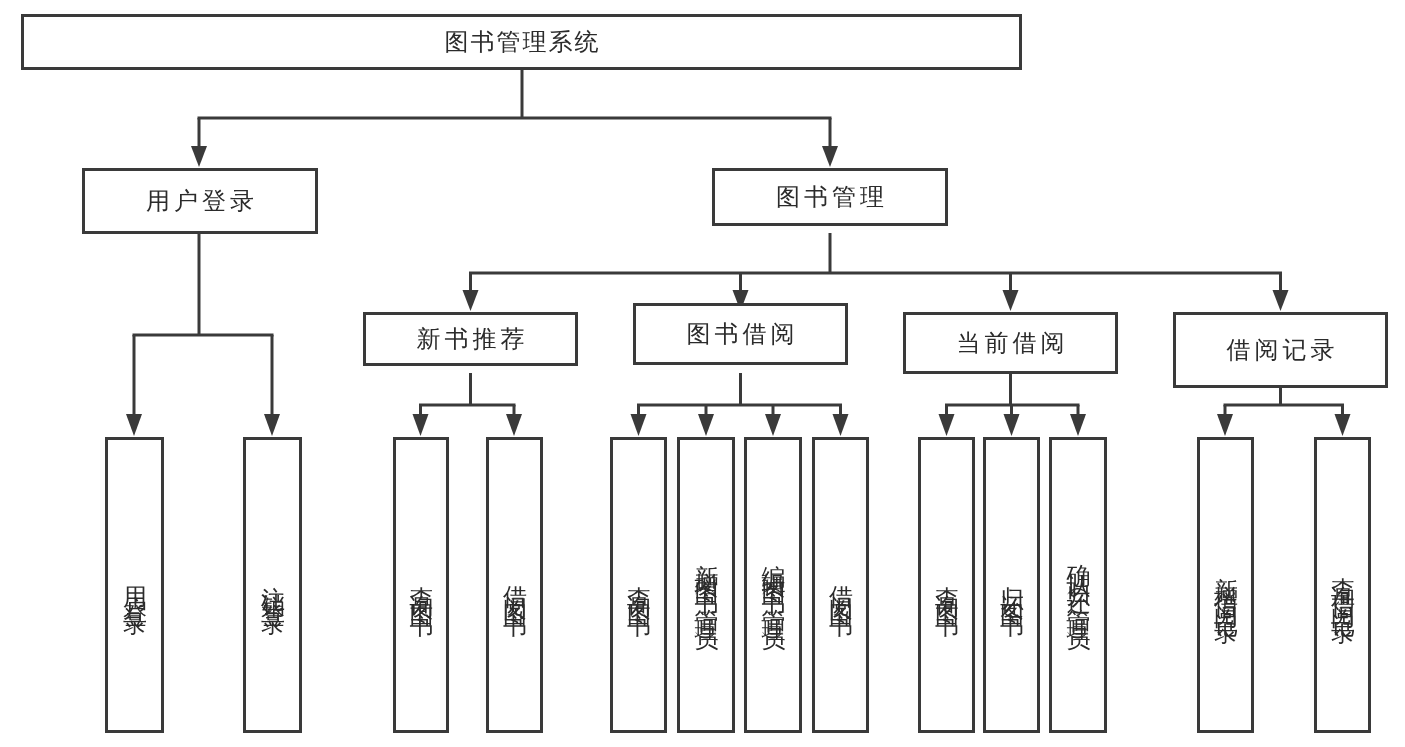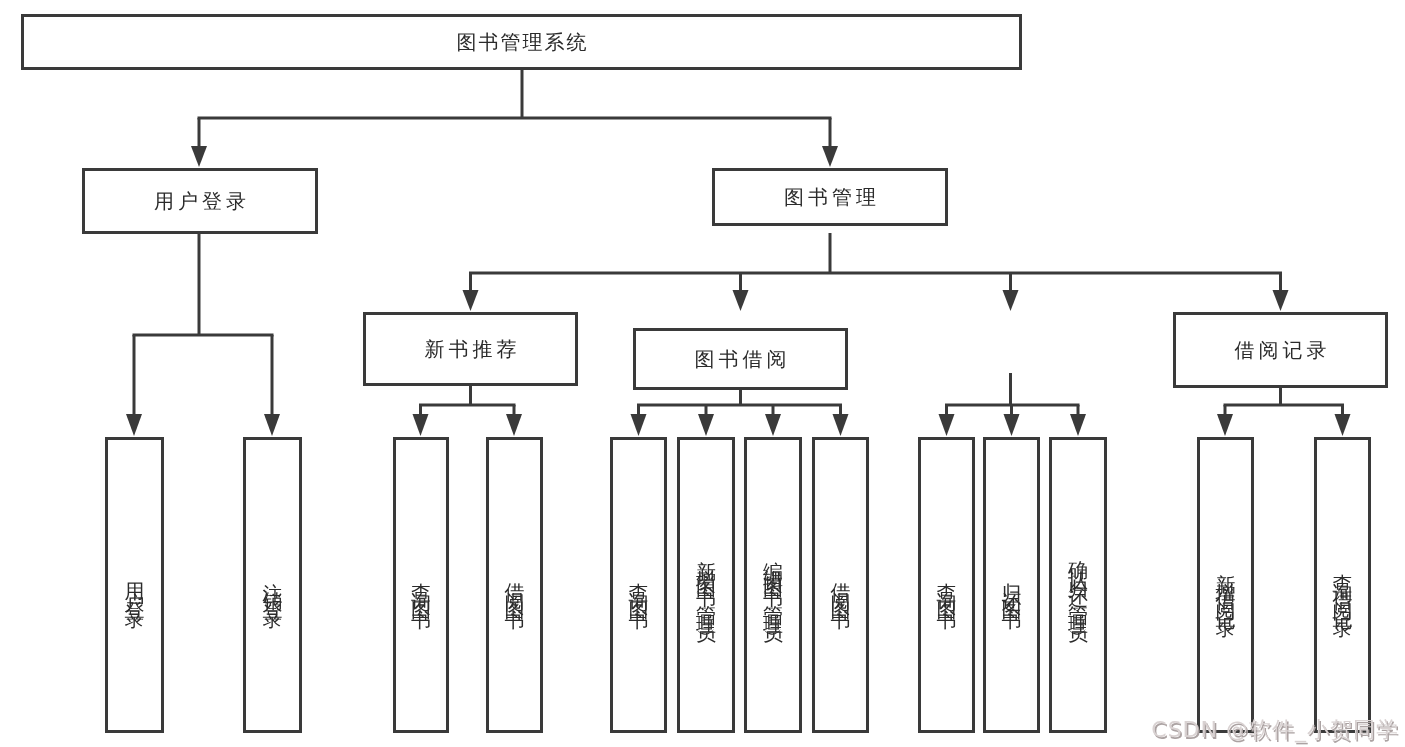--- a/index.html
+++ b/index.html
@@ -17,21 +17,21 @@
     color:var(--color-text);
     overflow:hidden;
   }
   svg.connectors{position:absolute;left:0;top:0;width:1405px;height:747px;}
   svg.connectors line{stroke:var(--color-line);stroke-width:3;}
   svg.connectors polygon{fill:var(--color-line);stroke:none;}
   .node{
     position:absolute;box-sizing:border-box;
     background:#fff;border:3px solid var(--color-line);
     display:flex;align-items:center;justify-content:center;
-    font-size:20px;letter-spacing:4px;text-indent:4px;
+    font-size:24px;letter-spacing:4px;text-indent:4px;
     white-space:nowrap;
   }
   .node.root{letter-spacing:2px;text-indent:2px;}
   .node.leaf{
     writing-mode:vertical-rl;
     letter-spacing:9px;text-indent:0;
     line-height:1.05;
     white-space:normal;
   }
   .watermark{
@@ -107,36 +107,36 @@
     <polygon points="1217,414 1233,414 1225,436"></polygon>
     <line x1="1342.5" y1="405" x2="1342.5" y2="418"></line>
     <polygon points="1334.5,414 1350.5,414 1342.5,436"></polygon>
   </svg>
 
   <div class="node root" style="left:21px;top:14px;width:1001px;height:56px;">图书管理系统</div>
 
   <div class="node" style="left:82px;top:168px;width:236px;height:66px;">用户登录</div>
   <div class="node" style="left:712px;top:168px;width:236px;height:58px;">图书管理</div>
 
-  <div class="node" style="left:363px;top:312px;width:215px;height:74px;">新书推荐</div>
-  <div class="node" style="left:633px;top:328px;width:215px;height:62px;">图书借阅</div>
+  <div class="node" style="left:363px;top:312px;width:215px;height:54px;">新书推荐</div>
+  <div class="node" style="left:633px;top:303px;width:215px;height:62px;">图书借阅</div>
+  <div class="node" style="left:903px;top:312px;width:215px;height:62px;">当前借阅</div>
   <div class="node" style="left:1173px;top:312px;width:215px;height:76px;">借阅记录</div>
 
   <div class="node leaf" style="left:105px;top:437px;width:59px;height:296px;">用户登录</div>
   <div class="node leaf" style="left:243px;top:437px;width:59px;height:296px;">注销登录</div>
 
   <div class="node leaf" style="left:393px;top:437px;width:56px;height:296px;">查询图书</div>
   <div class="node leaf" style="left:486px;top:437px;width:57px;height:296px;">借阅图书</div>
 
   <div class="node leaf" style="left:610px;top:437px;width:57px;height:296px;">查询图书</div>
   <div class="node leaf" style="left:677px;top:437px;width:58px;height:296px;">新增图书（管理员）</div>
   <div class="node leaf" style="left:744px;top:437px;width:58px;height:296px;">编辑图书（管理员）</div>
   <div class="node leaf" style="left:812px;top:437px;width:57px;height:296px;">借阅图书</div>
 
   <div class="node leaf" style="left:918px;top:437px;width:57px;height:296px;">查询图书</div>
   <div class="node leaf" style="left:983px;top:437px;width:57px;height:296px;">归还图书</div>
   <div class="node leaf" style="left:1049px;top:437px;width:58px;height:296px;">确认归还（管理员）</div>
 
   <div class="node leaf" style="left:1197px;top:437px;width:57px;height:296px;">新增借阅记录</div>
   <div class="node leaf" style="left:1314px;top:437px;width:57px;height:296px;">查询借阅记录</div>
 
-  <div class="watermark">CSDN @软件_小贺同学</div>
 </div>
 
 </body></html>

